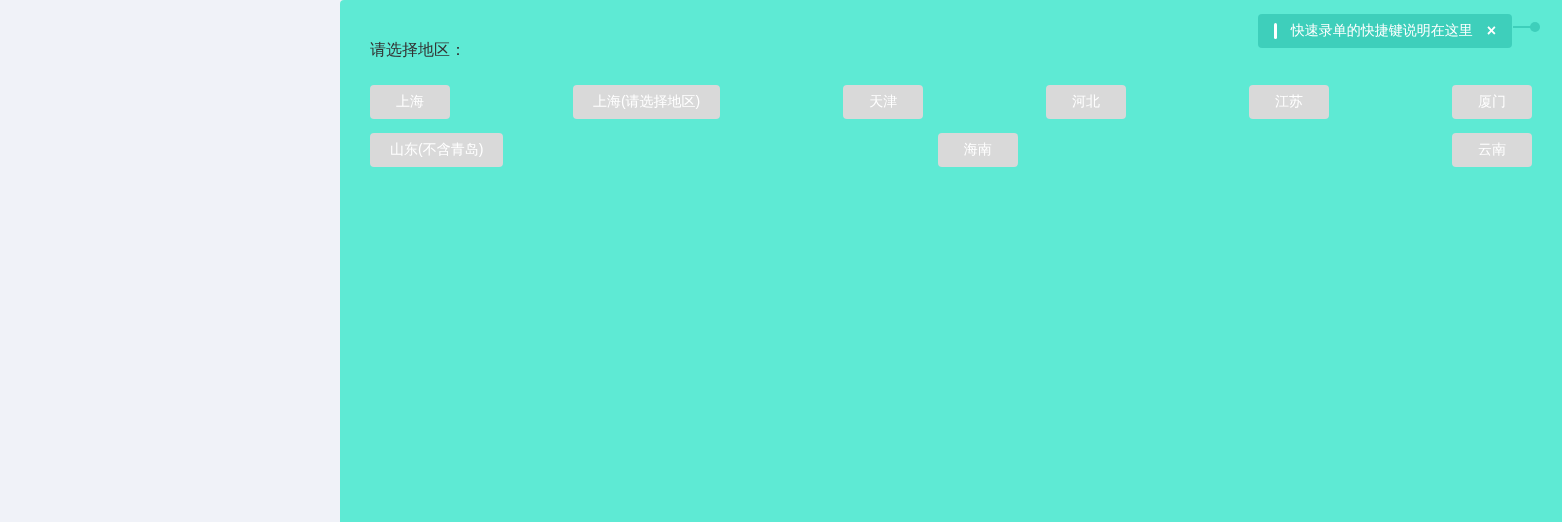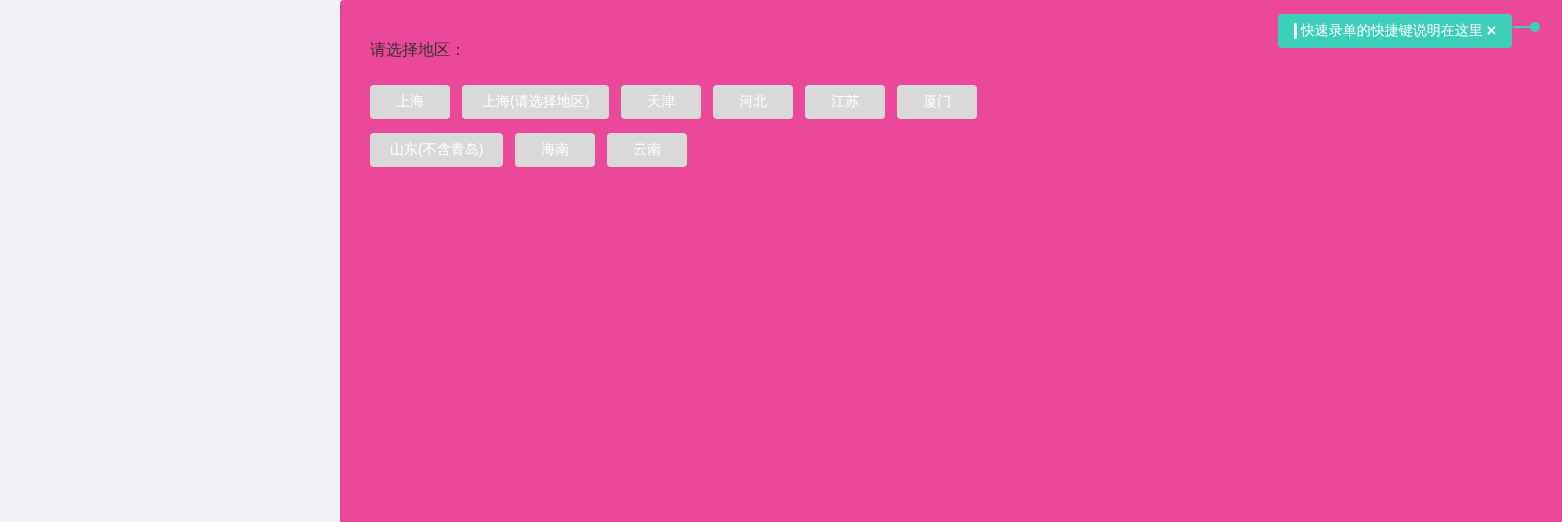--- a/index.html
+++ b/index.html
@@ -25,40 +25,41 @@
       height: 522px;
       background: #f0f2f8;
     }
 
     .main-content {
       position: absolute;
       left: 340px;
       top: 0;
       right: 0;
       height: 522px;
-      background: #ec4899;
+      background: #5eead4;
       border-radius: 4px 0 0 0;
     }
 
     .region-section {
       padding: 40px 30px 30px 30px;
     }
 
     .region-title {
       font-size: 16px;
       color: #333;
       margin-bottom: 24px;
       font-weight: normal;
     }
 
     .region-buttons-row {
       display: flex;
       flex-wrap: nowrap;
       gap: 12px;
       margin-bottom: 14px;
+      justify-content: space-between;
     }
 
     .region-btn {
       background: #d9d9d9;
       border: none;
       border-radius: 4px;
       color: #fff;
       font-size: 14px;
       padding: 8px 20px;
       cursor: pointer;
@@ -72,20 +73,21 @@
       position: absolute;
       top: 14px;
       right: 50px;
       background: #3ecfbb;
       color: #fff;
       font-size: 14px;
       padding: 8px 16px;
       border-radius: 4px;
       display: flex;
       align-items: center;
+      gap: 10px;
       white-space: nowrap;
     }
 
     .tooltip-banner::before {
       content: '';
       display: inline-block;
       width: 3px;
       height: 16px;
       background: #fff;
       border-radius: 2px;

